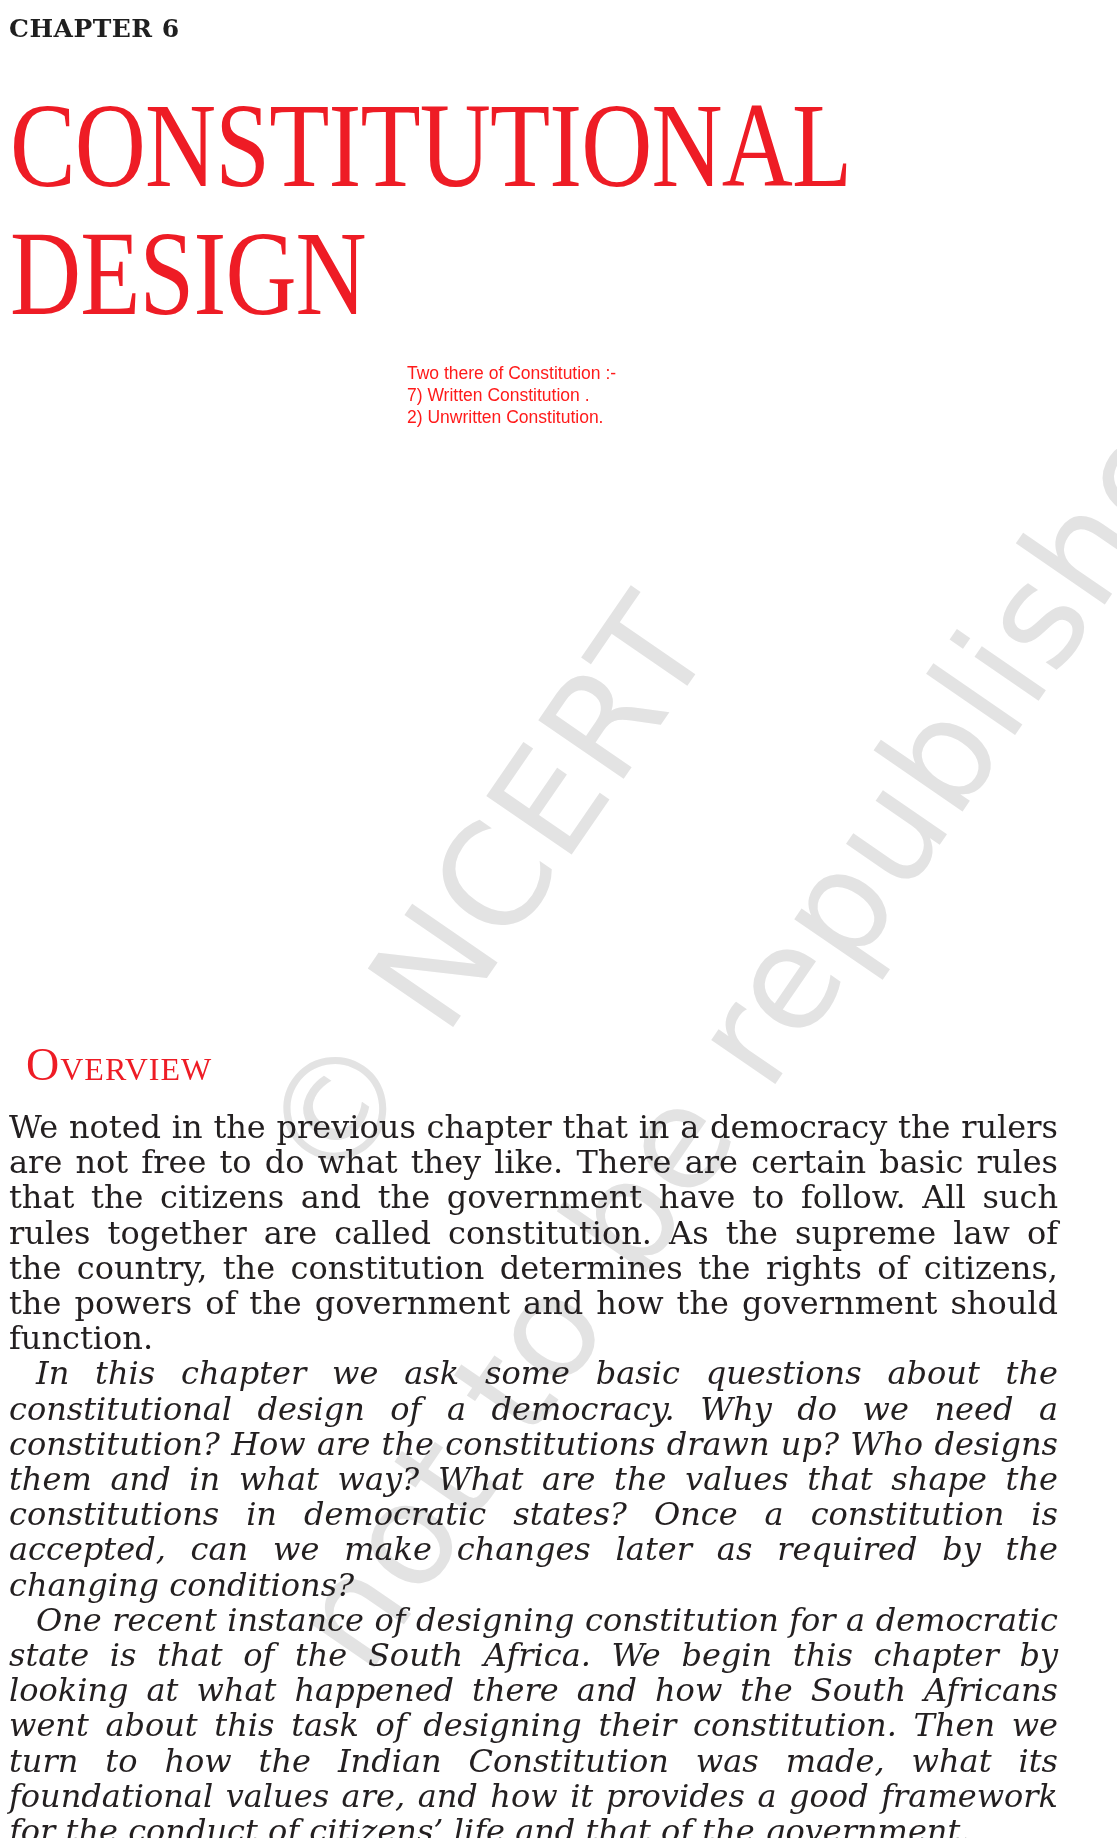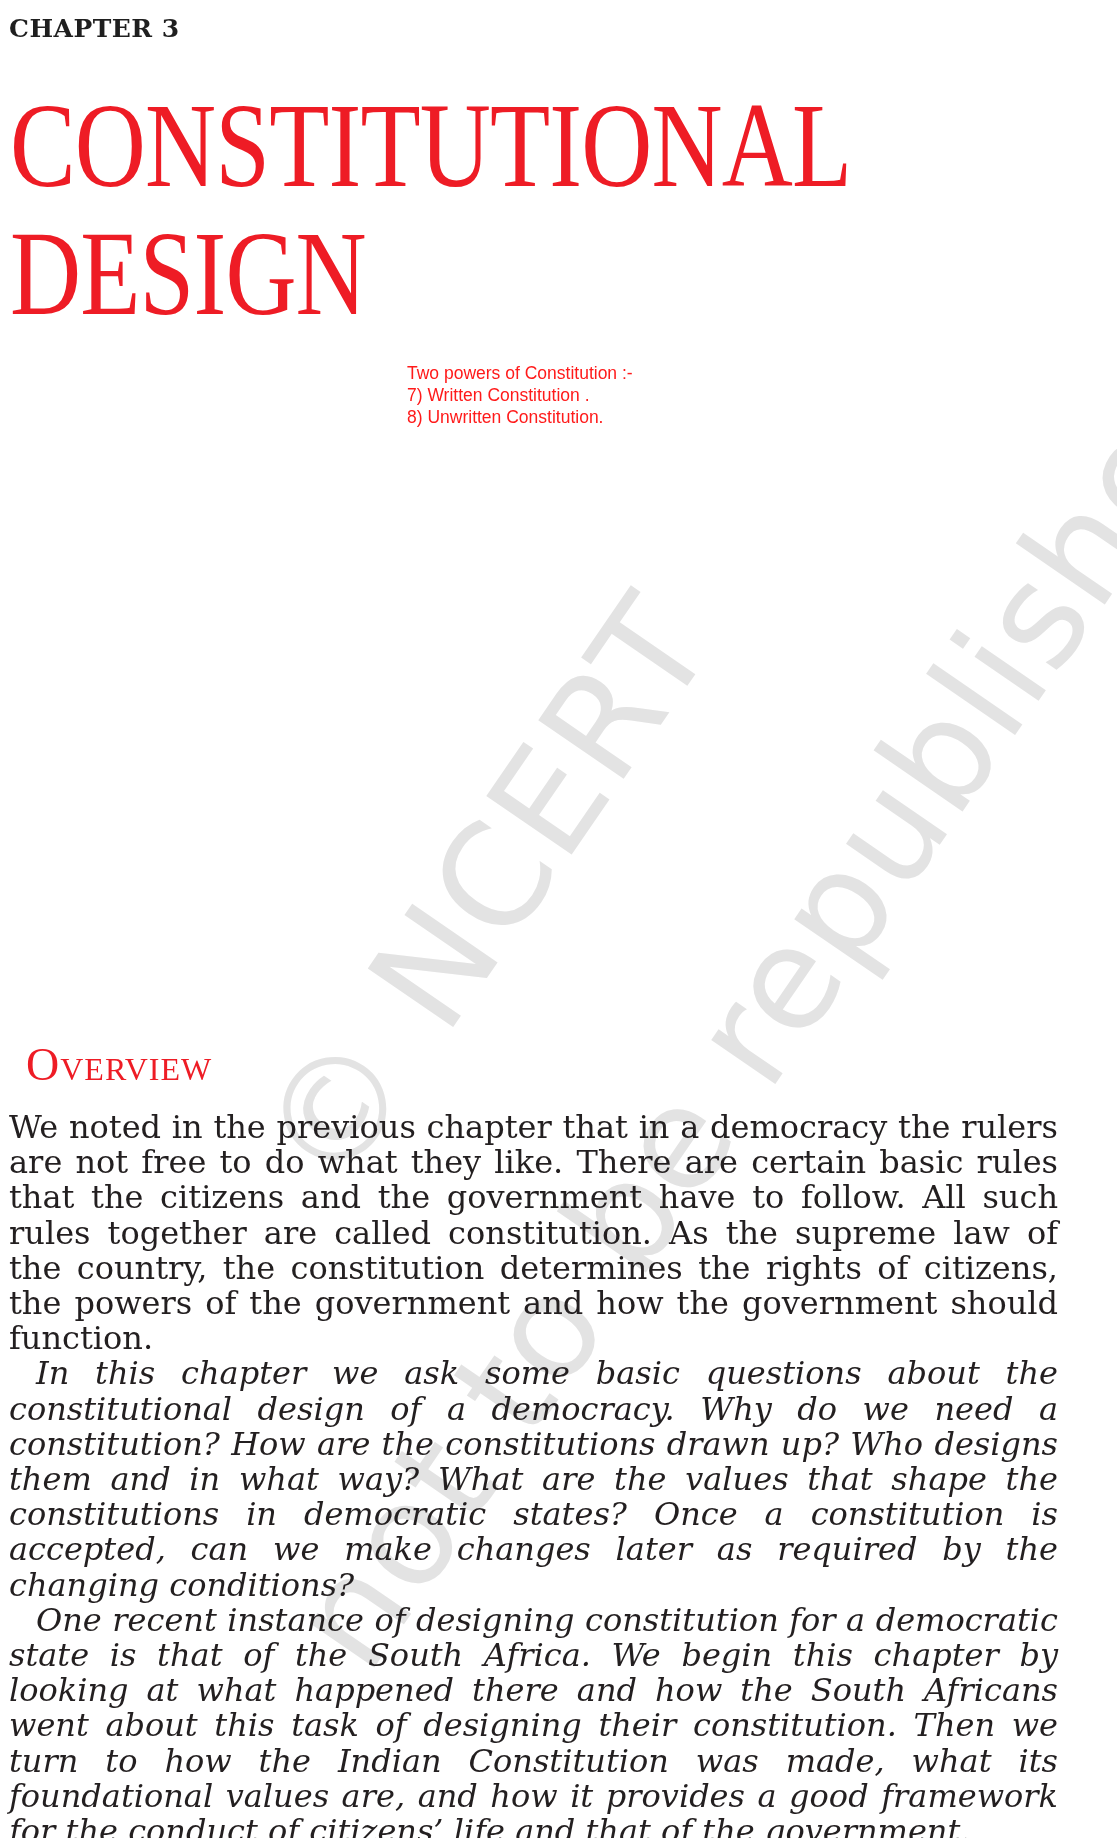--- a/index.html
+++ b/index.html
@@ -122,31 +122,31 @@
   </style>
 </head>
 <body>
 
 <div class="watermark-layer">
   <div class="wm wm-1">© NCERT</div>
   <div class="wm wm-2">not to be republished</div>
 </div>
 
 <div class="content">
-  <div class="chapter-label">CHAPTER 3</div>
+  <div class="chapter-label">CHAPTER 6</div>
 
   <h1 class="chapter-title">
     <span>CONSTITUTIONAL</span>
     <span>DESIGN</span>
   </h1>
 
   <div class="annotation">
-    <div>Two powers of Constitution :-</div>
+    <div>Two there of Constitution :-</div>
     <div>7) Written Constitution .</div>
-    <div>8) Unwritten Constitution.</div>
+    <div>2) Unwritten Constitution.</div>
   </div>
 
   <h2 class="section-heading">Overview</h2>
 
   <div class="body-text">
     <p>We noted in the previous chapter that in a democracy the rulers are not free to do what they like. There are certain basic rules that the citizens and the government have to follow. All such rules together are called constitution. As the supreme law of the country, the constitution determines the rights of citizens, the powers of the government and how the government should function.</p>
     <p class="indent">In this chapter we ask some basic questions about the constitutional design of a democracy. Why do we need a constitution? How are the constitutions drawn up? Who designs them and in what way? What are the values that shape the constitutions in democratic states? Once a constitution is accepted, can we make changes later as required by the changing conditions?</p>
     <p class="indent">One recent instance of designing constitution for a democratic state is that of the South Africa. We begin this chapter by looking at what happened there and how the South Africans went about this task of designing their constitution. Then we turn to how the Indian Constitution was made, what its foundational values are, and how it provides a good framework for the conduct of citizens’ life and that of the government.</p>
   </div>
 </div>

